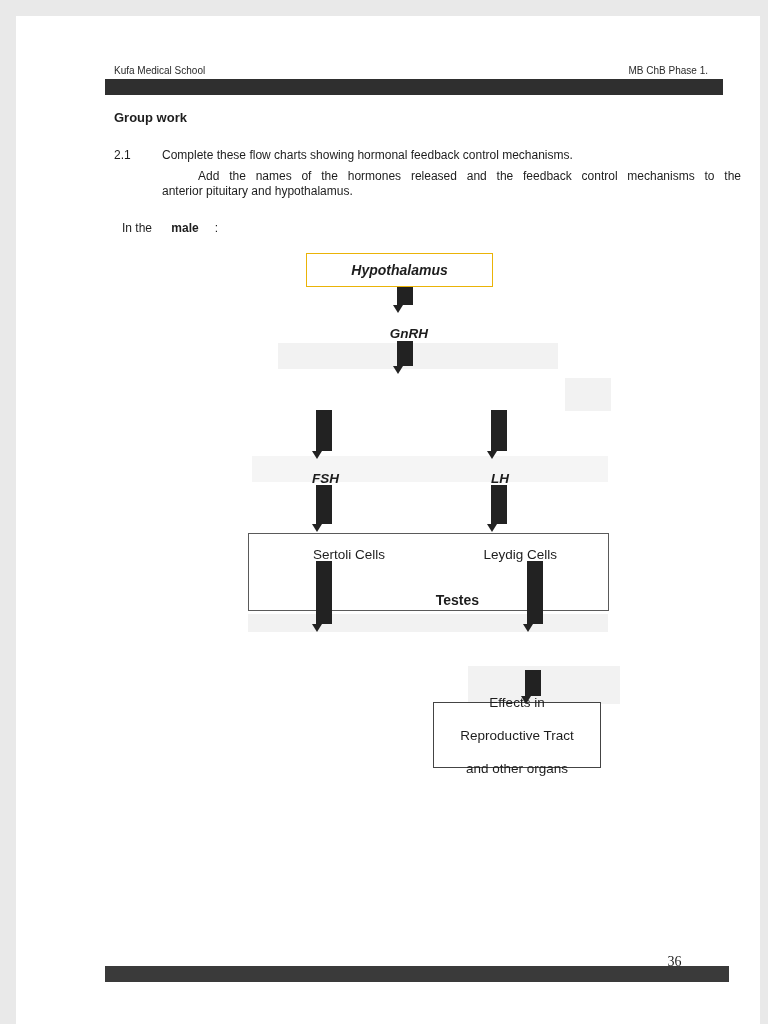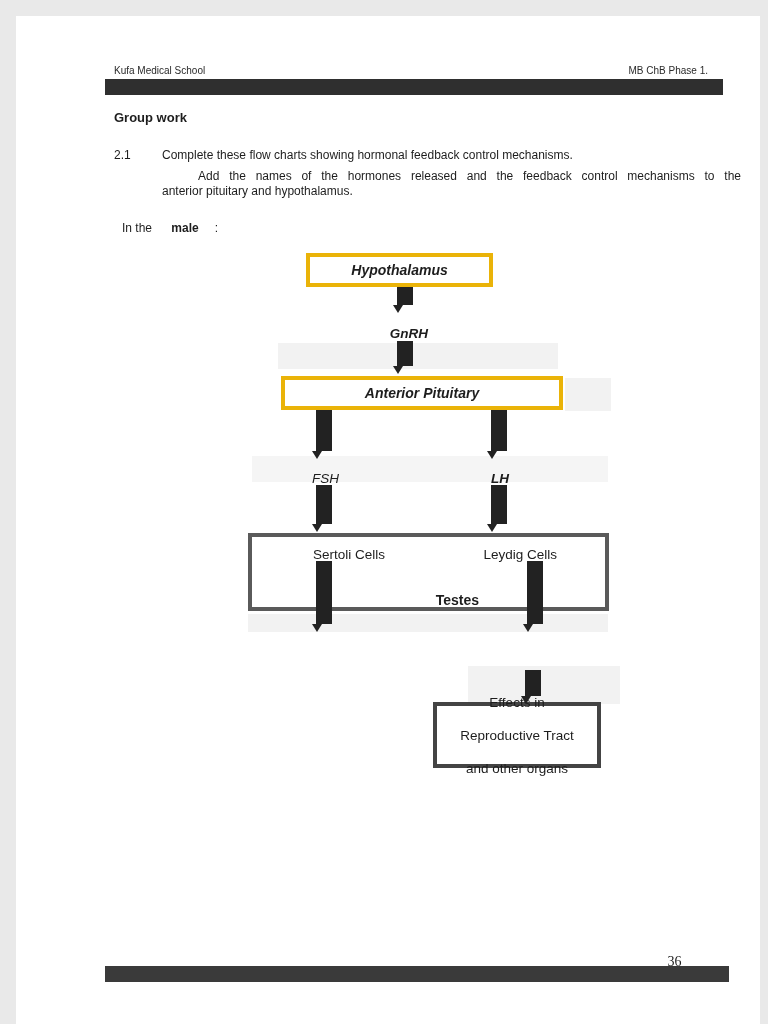--- a/index.html
+++ b/index.html
@@ -27,34 +27,34 @@
   #intro     { position: absolute; left: 90px;  top: 197px; font-size: 12px; }
   #intro b   { font-weight: bold; }
   
   .shade { position: absolute; background: #f2f2f2; z-index: 0; }
   #s1 { left: 262px; top: 327px; width: 280px; height: 26px; }
   #s2 { left: 549px; top: 362px; width: 46px;  height: 33px; }
   #s3 { left: 236px; top: 440px; width: 356px; height: 26px; background:#f5f5f5; }
   #s4 { left: 232px; top: 598px; width: 360px; height: 18px; }
   #s5 { left: 452px; top: 650px; width: 152px; height: 38px; }
   
-  .fc-box { position: absolute; background: #ffffff; border: 4px solid #eab308; z-index: 2;
+  .fc-box { position: absolute; background: #ffffff; border: 1px solid #eab308; z-index: 2;
             display: flex; align-items: center; justify-content: center; }
   #box-hypothalamus { left: 290px; top: 237px; width: 187px; height: 34px;
                       font-size: 14px; font-weight: bold; font-style: italic; }
   #box-ap           { left: 265px; top: 360px; width: 282px; height: 34px;
                       font-size: 14px; font-weight: bold; font-style: italic; }
   #box-testes       { left: 232px; top: 517px; width: 361px; height: 78px;
                       background: transparent; border-color: #5a5a5a; }
   #box-effects      { left: 417px; top: 686px; width: 168px; height: 66px;
                       flex-direction: column; font-size: 13.5px; line-height: 17px; border-color: #444; }
   
   .fc-label { position: absolute; z-index: 2; text-align: right; }
   #lbl-gnrh    { left: 360px; top: 302px; width: 60px;  font-size: 13.5px; font-weight: bold; font-style: italic; }
-  #lbl-fsh     { left: 271px; top: 447px; width: 60px;  font-size: 13.5px; font-weight: normal; font-style: italic; }
+  #lbl-fsh     { left: 271px; top: 447px; width: 60px;  font-size: 13.5px; font-weight: bold; font-style: italic; }
   #lbl-lh      { left: 441px; top: 447px; width: 60px;  font-size: 13.5px; font-weight: bold; font-style: italic; }
   #lbl-sertoli { left: 257px; top: 523px; width: 120px; font-size: 13.5px; }
   #lbl-leydig  { left: 429px; top: 523px; width: 120px; font-size: 13.5px; }
   #lbl-testes  { left: 351px; top: 568px; width: 120px; font-size: 14px; font-weight: bold; }
   
   .arrow { position: absolute; width: 2px; background: #222; z-index: 3; }
   .arrow::after { content: ""; position: absolute; left: -4px; bottom: -8px;
                   border: 5px solid transparent; border-bottom: none; border-top: 8px solid #222; }
   #a1 { left: 381px; top: 271px; height: 18px; }
   #a2 { left: 381px; top: 325px; height: 25px; }
@@ -93,21 +93,20 @@
   <div class="shade" id="s3"></div>
   <div class="shade" id="s4"></div>
   <div class="shade" id="s5"></div>
 
   <div class="fc-box" id="box-hypothalamus">Hypothalamus</div>
 
   <div class="arrow" id="a1"></div>
   <div class="fc-label" id="lbl-gnrh">GnRH</div>
   <div class="arrow" id="a2"></div>
 
-  <div class="fc-box" id="box-ap">Anterior Pituitary</div>
 
   <div class="arrow" id="a3"></div>
   <div class="arrow" id="a4"></div>
   <div class="fc-label" id="lbl-fsh">FSH</div>
   <div class="fc-label" id="lbl-lh">LH</div>
   <div class="arrow" id="a5"></div>
   <div class="arrow" id="a6"></div>
 
   <div class="fc-box" id="box-testes"></div>
   <div class="fc-label" id="lbl-sertoli">Sertoli Cells</div>

